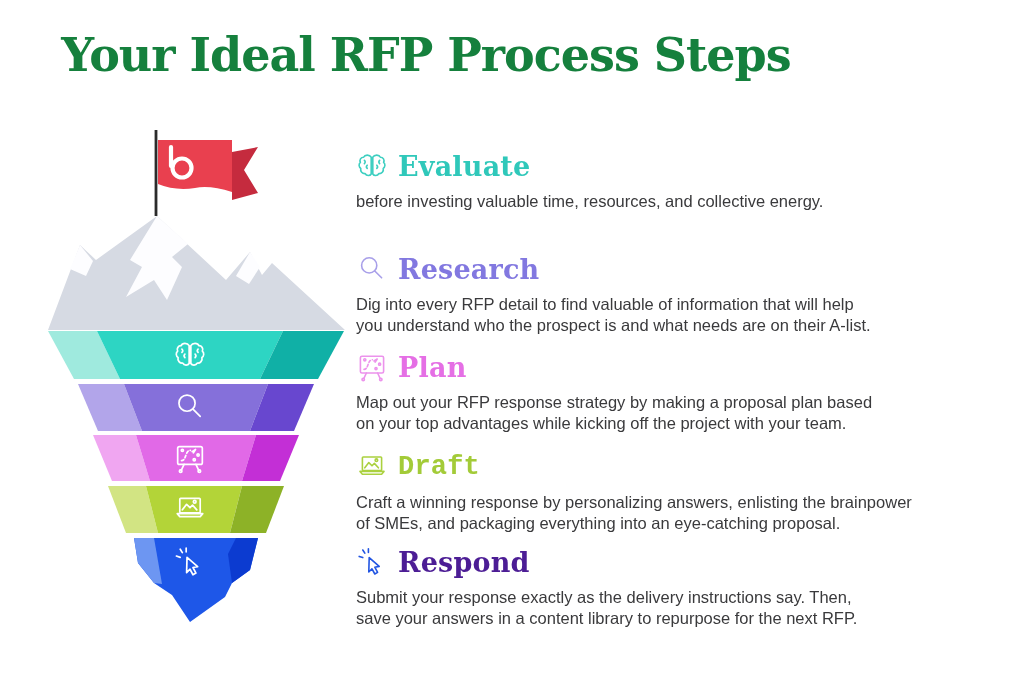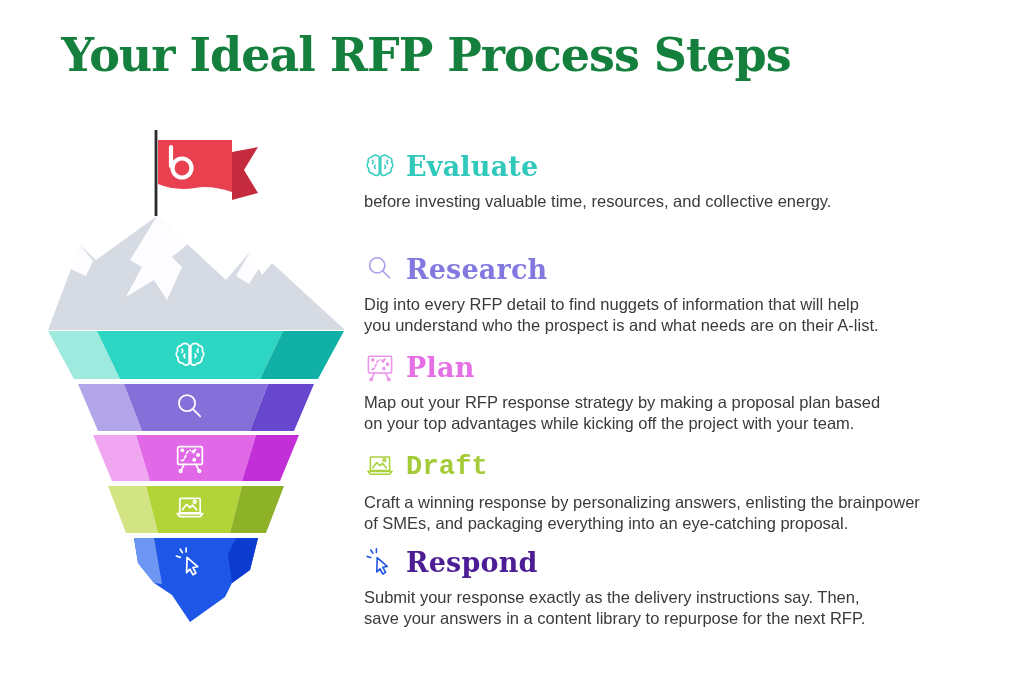--- a/index.html
+++ b/index.html
@@ -6,21 +6,21 @@
   body{
     width:1024px;height:683px;position:relative;background:#ffffff;
     font-family:"Liberation Sans",sans-serif;overflow:hidden;
   }
   .title{
     position:absolute;top:28px;left:0;width:852px;text-align:center;
     font-family:"DejaVu Serif","Liberation Serif",serif;
     font-weight:bold;font-size:46px;letter-spacing:-1px;color:#15803d;
   }
   .figure{position:absolute;left:30px;top:114px;}
-  .step-section{position:absolute;left:364px;width:640px;}
+  .step-section{position:absolute;left:356px;width:640px;}
   .step-head{display:flex;align-items:center;gap:10px;height:36px;}
   .step-icon{width:32px;height:32px;flex:0 0 32px;}
   .step-icon svg{width:32px;height:32px;display:block;}
   .step-label{
     font-family:"DejaVu Serif","Liberation Serif",serif;
     font-weight:bold;font-size:27px;letter-spacing:0.2px;
   }
   .step-desc{margin-top:7px;color:#3a3a3c;font-size:16.5px;line-height:21px;}
   .step-desc div{white-space:nowrap;}
   .funnel-icon{color:#ffffff;}
@@ -159,21 +159,21 @@
 <div class="step-section" style="top:251px">
   <div class="step-head">
     <span class="step-icon" style="color: rgb(168, 159, 233);">
       <svg viewBox="0 0 40 40">
           <use href="#sym-magnifier"></use>
         </svg>
     </span>
     <span class="step-label" style="color: rgb(130, 120, 224);">Research</span>
   </div>
   <div class="step-desc">
-    <div>Dig into every RFP detail to find nuggets of information that will help</div>
+    <div>Dig into every RFP detail to find valuable of information that will help</div>
     <div>you understand who the prospect is and what needs are on their A-list.</div>
   </div>
 </div>
 
 <div class="step-section" style="top:349px">
   <div class="step-head">
     <span class="step-icon" style="color: rgb(236, 147, 236);">
       <svg viewBox="0 0 40 40">
           <use href="#sym-board"></use>
         </svg>

